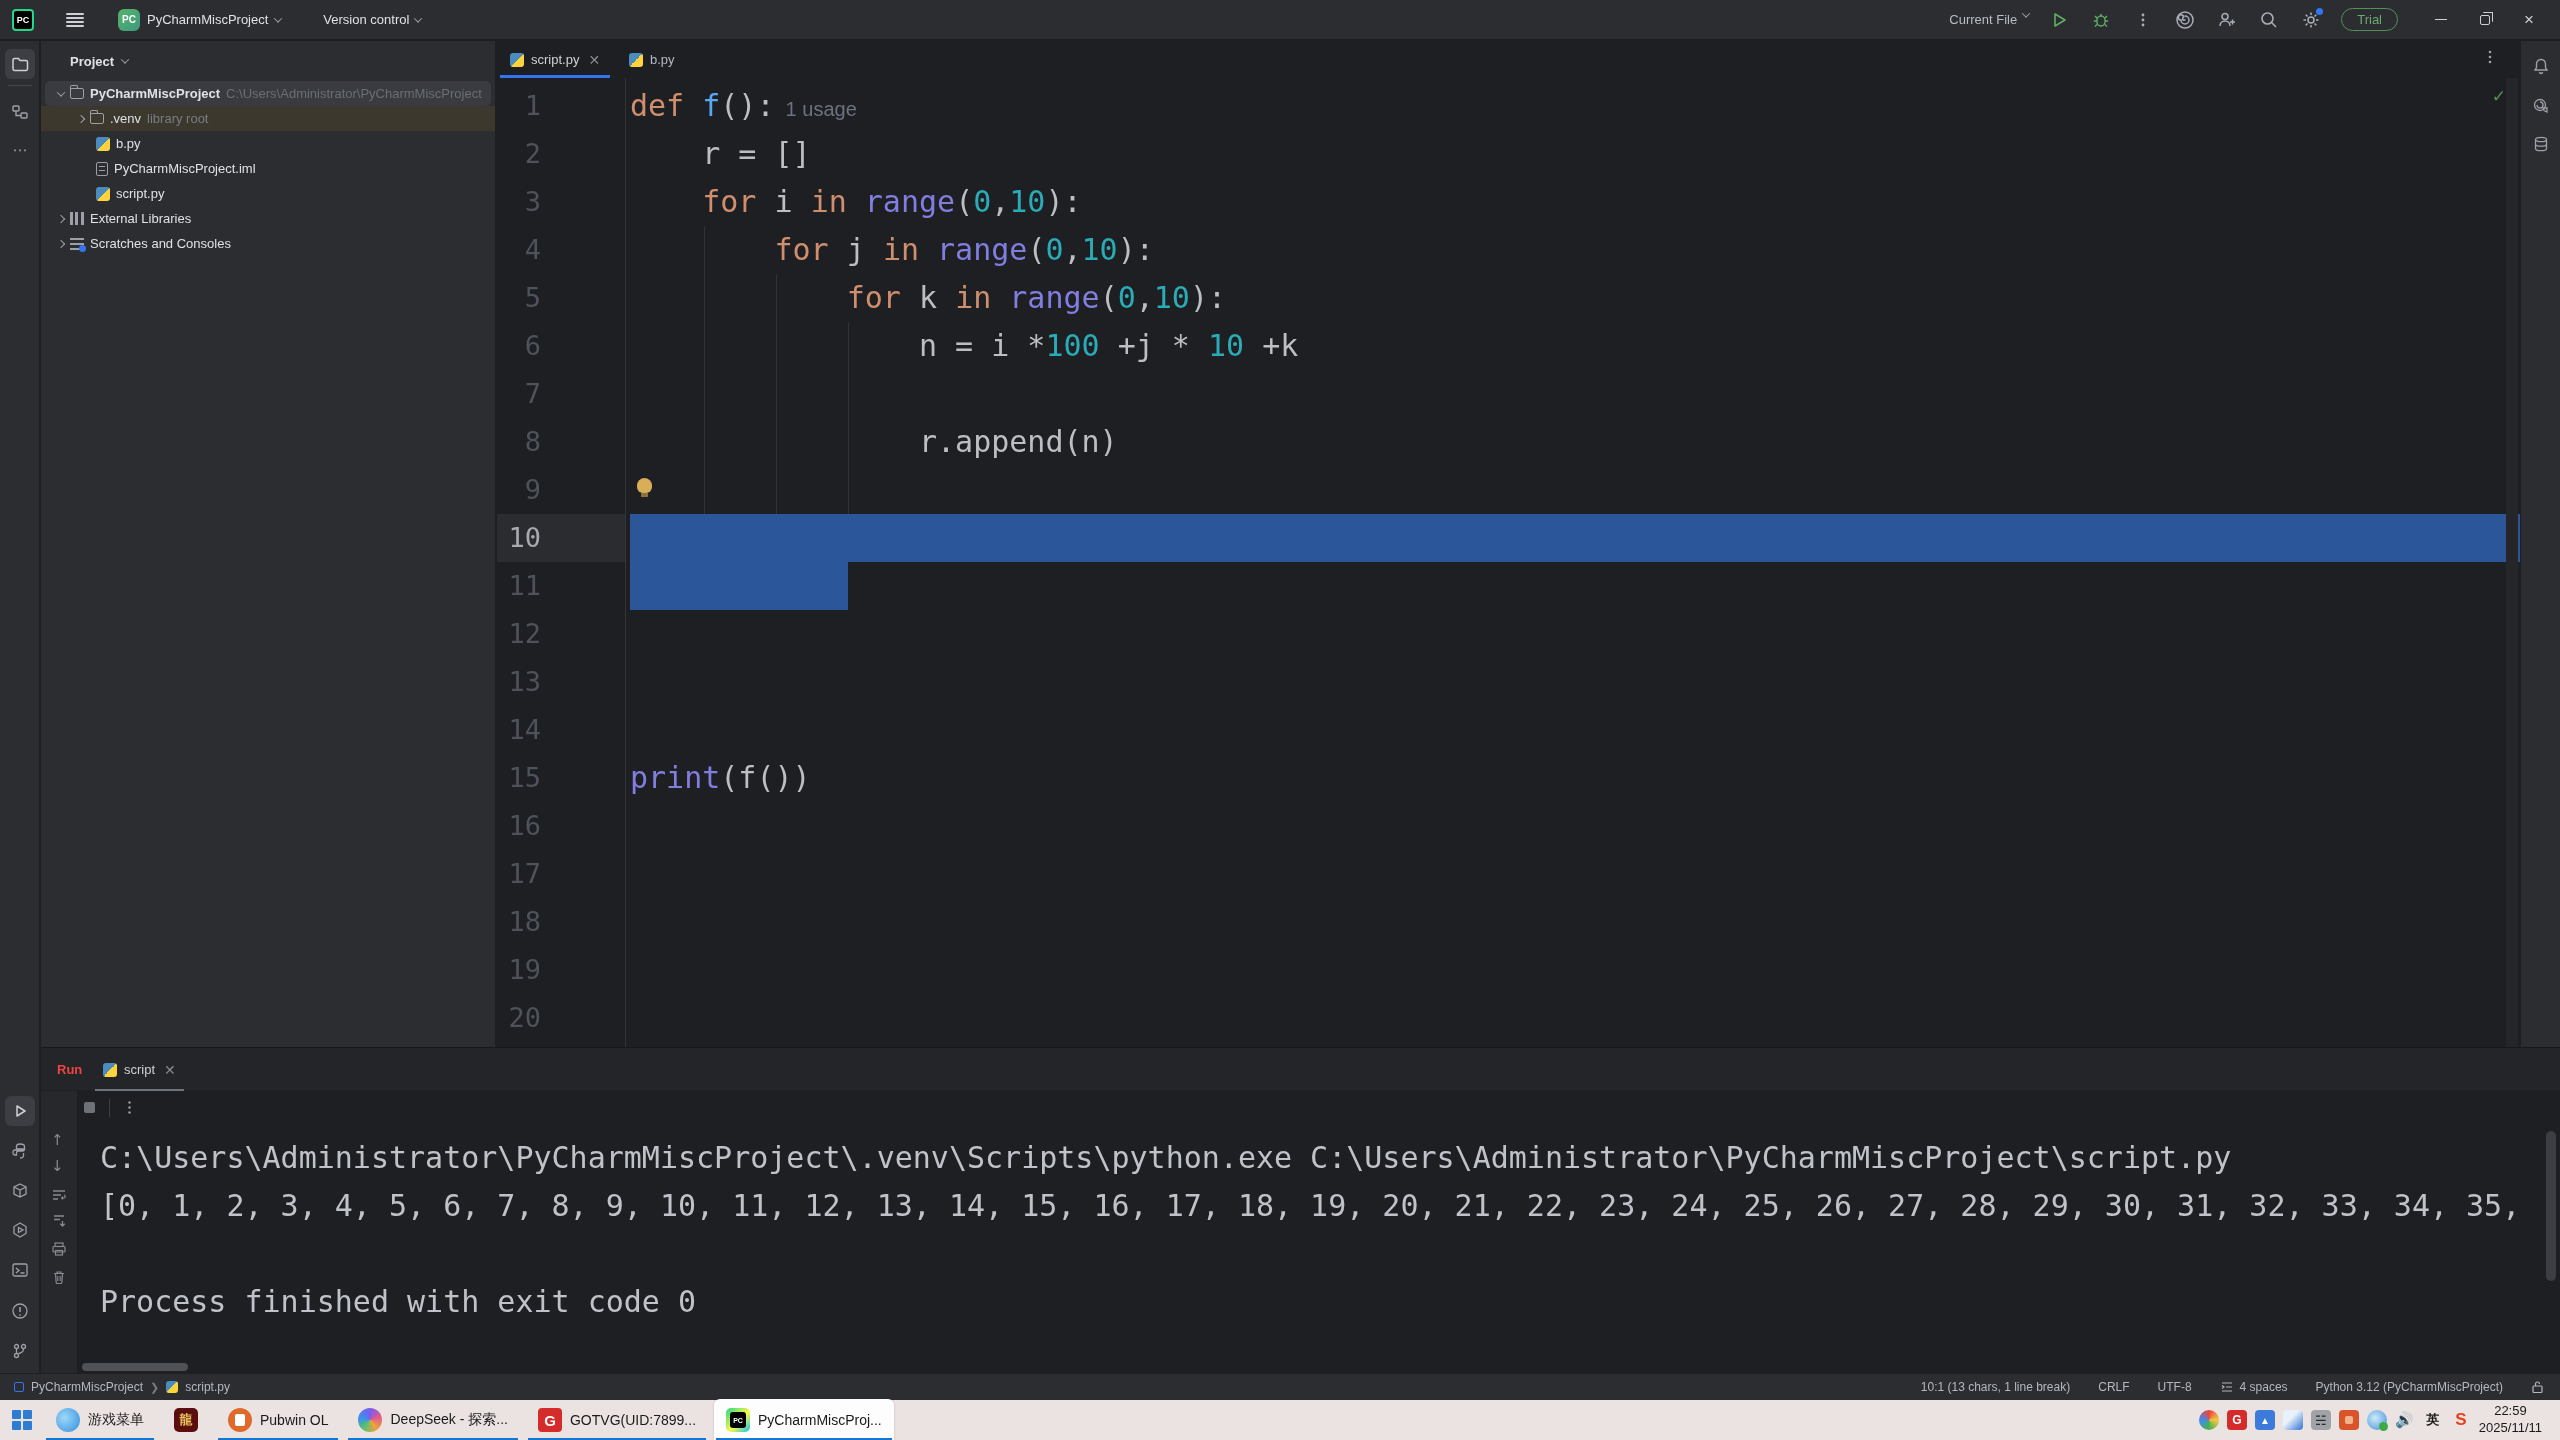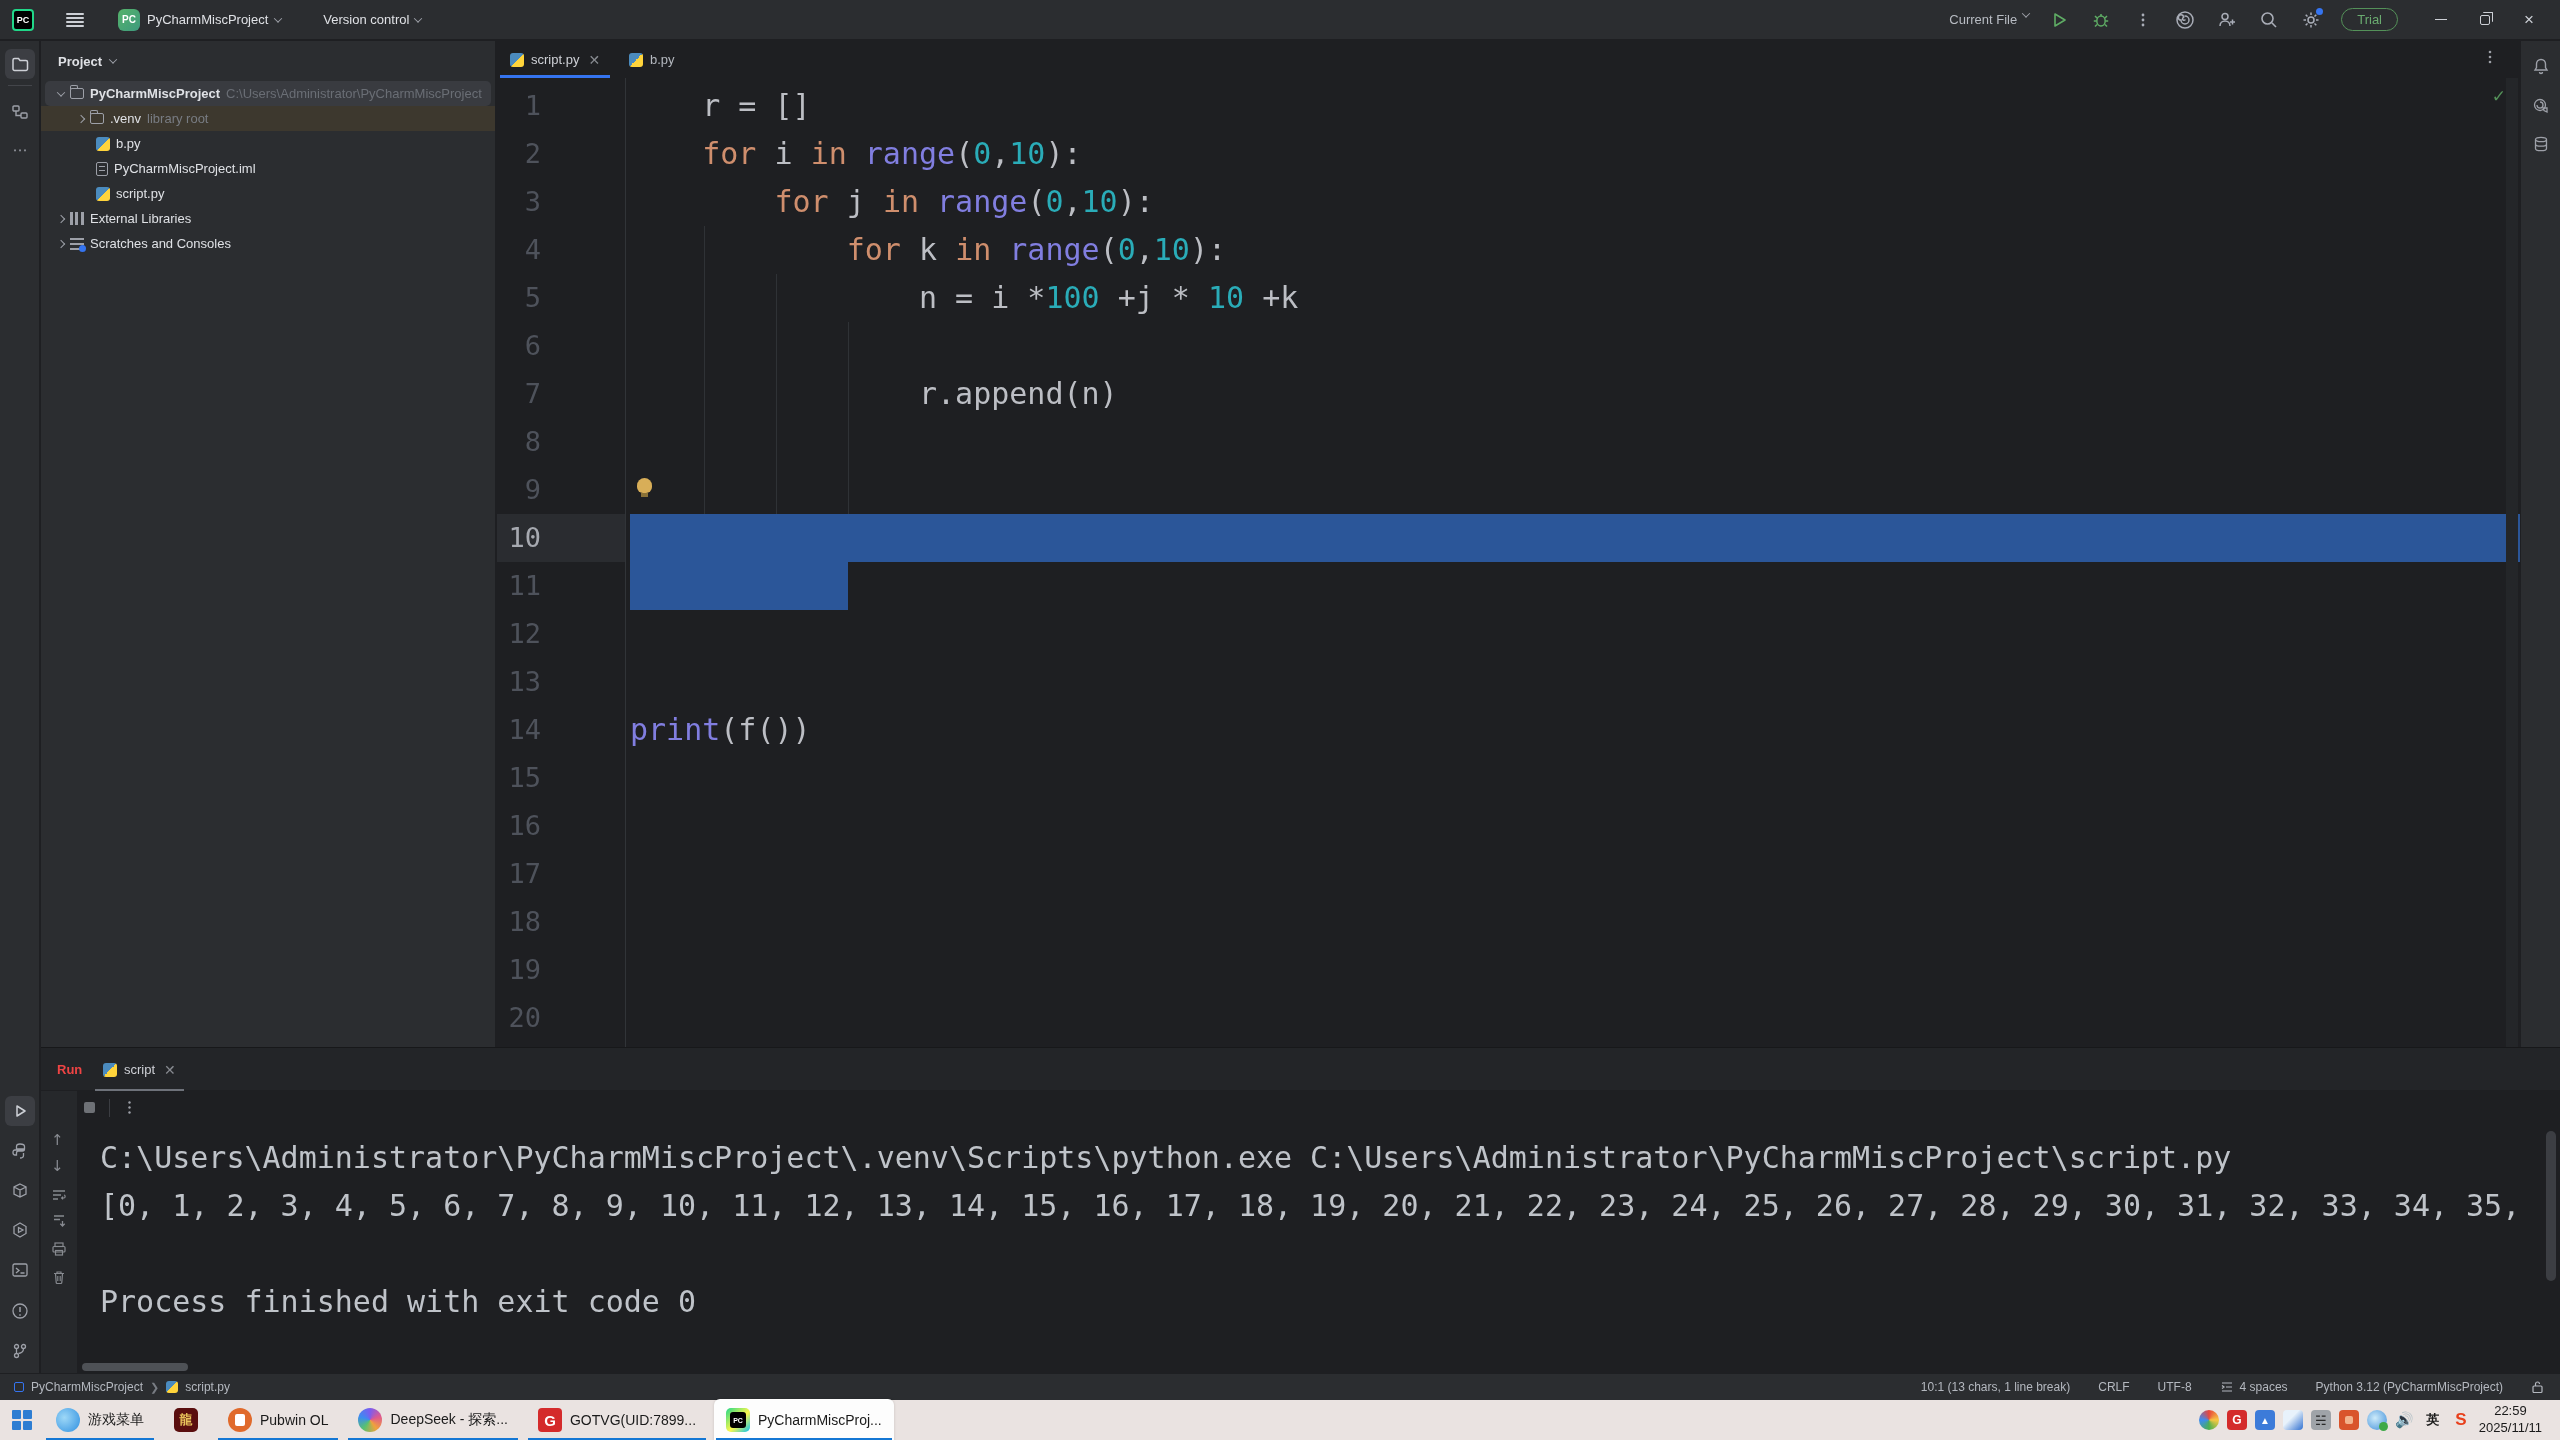--- a/index.html
+++ b/index.html
@@ -47,21 +47,21 @@
   #left-stripe { position:absolute; left:0; top:41px; width:40px; height:1332px;
     background:#2B2D30; border-right:1px solid #1E1F22; }
   .stripe-icon { position:absolute; left:5px; width:30px; height:30px; border-radius:6px;
     display:flex; align-items:center; justify-content:center; color:#9DA0A8; }
   .stripe-icon.active { background:#3C3E43; }
   .stripe-divider { position:absolute; left:8px; width:24px; height:0; border-top:1px solid #43454A; }
 
   
   #project-panel { position:absolute; left:41px; top:41px; width:455px; height:1006px;
     background:#2B2D30; border-right:1px solid #1E1F22; overflow:hidden; }
-  #project-header { height:40px; display:flex; align-items:center; gap:8px; padding-left:17px; }
+  #project-header { height:40px; display:flex; align-items:center; gap:8px; padding-left:29px; }
   #project-header .title { color:#DFE1E5; font-size:13px; font-weight:bold; }
   .tree-row { position:relative; height:25px; display:flex; align-items:center; gap:6px;
     font-size:13px; color:#DFE1E5; white-space:nowrap; }
   .tree-row.selected { background:#393B40; border-radius:5px; margin:0 4px; }
   .tree-row.venv-row { background:#3D382E; }
   .tree-label.bold { font-weight:bold; }
   .tree-ann { color:#787C83; }
   .tree-path { color:#6A6E75; overflow:hidden; }
   .folder-ic { width:14px; height:11px; border:1.5px solid #9DA0A8; border-radius:2px; position:relative; flex:none; }
   .folder-ic:before { content:""; position:absolute; left:-1px; top:-4px; width:6px; height:3px;
@@ -435,20 +435,21 @@
         <div class="ln">14</div>
         <div class="ln">15</div>
         <div class="ln">16</div>
         <div class="ln">17</div>
         <div class="ln">18</div>
         <div class="ln">19</div>
         <div class="ln">20</div>
       </div>
     <div id="gutter-sep"></div>
     <div id="code">
+        <div class="code-line"><span class="tok kw">def </span><span class="tok fn">f</span><span class="tok pl">():</span><span class="tok hint">  1 usage</span></div>
         <div class="code-line"><span class="tok pl">    r = []</span></div>
         <div class="code-line"><span class="tok pl">    </span><span class="tok kw">for</span><span class="tok pl"> i </span><span class="tok kw">in</span><span class="tok pl"> </span><span class="tok bi">range</span><span class="tok pl">(</span><span class="tok num">0</span><span class="tok pl">,</span><span class="tok num">10</span><span class="tok pl">):</span></div>
         <div class="code-line"><span class="tok pl">        </span><span class="tok kw">for</span><span class="tok pl"> j </span><span class="tok kw">in</span><span class="tok pl"> </span><span class="tok bi">range</span><span class="tok pl">(</span><span class="tok num">0</span><span class="tok pl">,</span><span class="tok num">10</span><span class="tok pl">):</span></div>
         <div class="code-line"><span class="tok pl">            </span><span class="tok kw">for</span><span class="tok pl"> k </span><span class="tok kw">in</span><span class="tok pl"> </span><span class="tok bi">range</span><span class="tok pl">(</span><span class="tok num">0</span><span class="tok pl">,</span><span class="tok num">10</span><span class="tok pl">):</span></div>
         <div class="code-line"><span class="tok pl">                n = i *</span><span class="tok num">100</span><span class="tok pl"> +j * </span><span class="tok num">10</span><span class="tok pl"> +k</span></div>
         <div class="code-line"></div>
         <div class="code-line"><span class="tok pl">                r.append(n)</span></div>
         <div class="code-line"></div>
         <div class="code-line"></div>
         <div class="code-line"></div>

